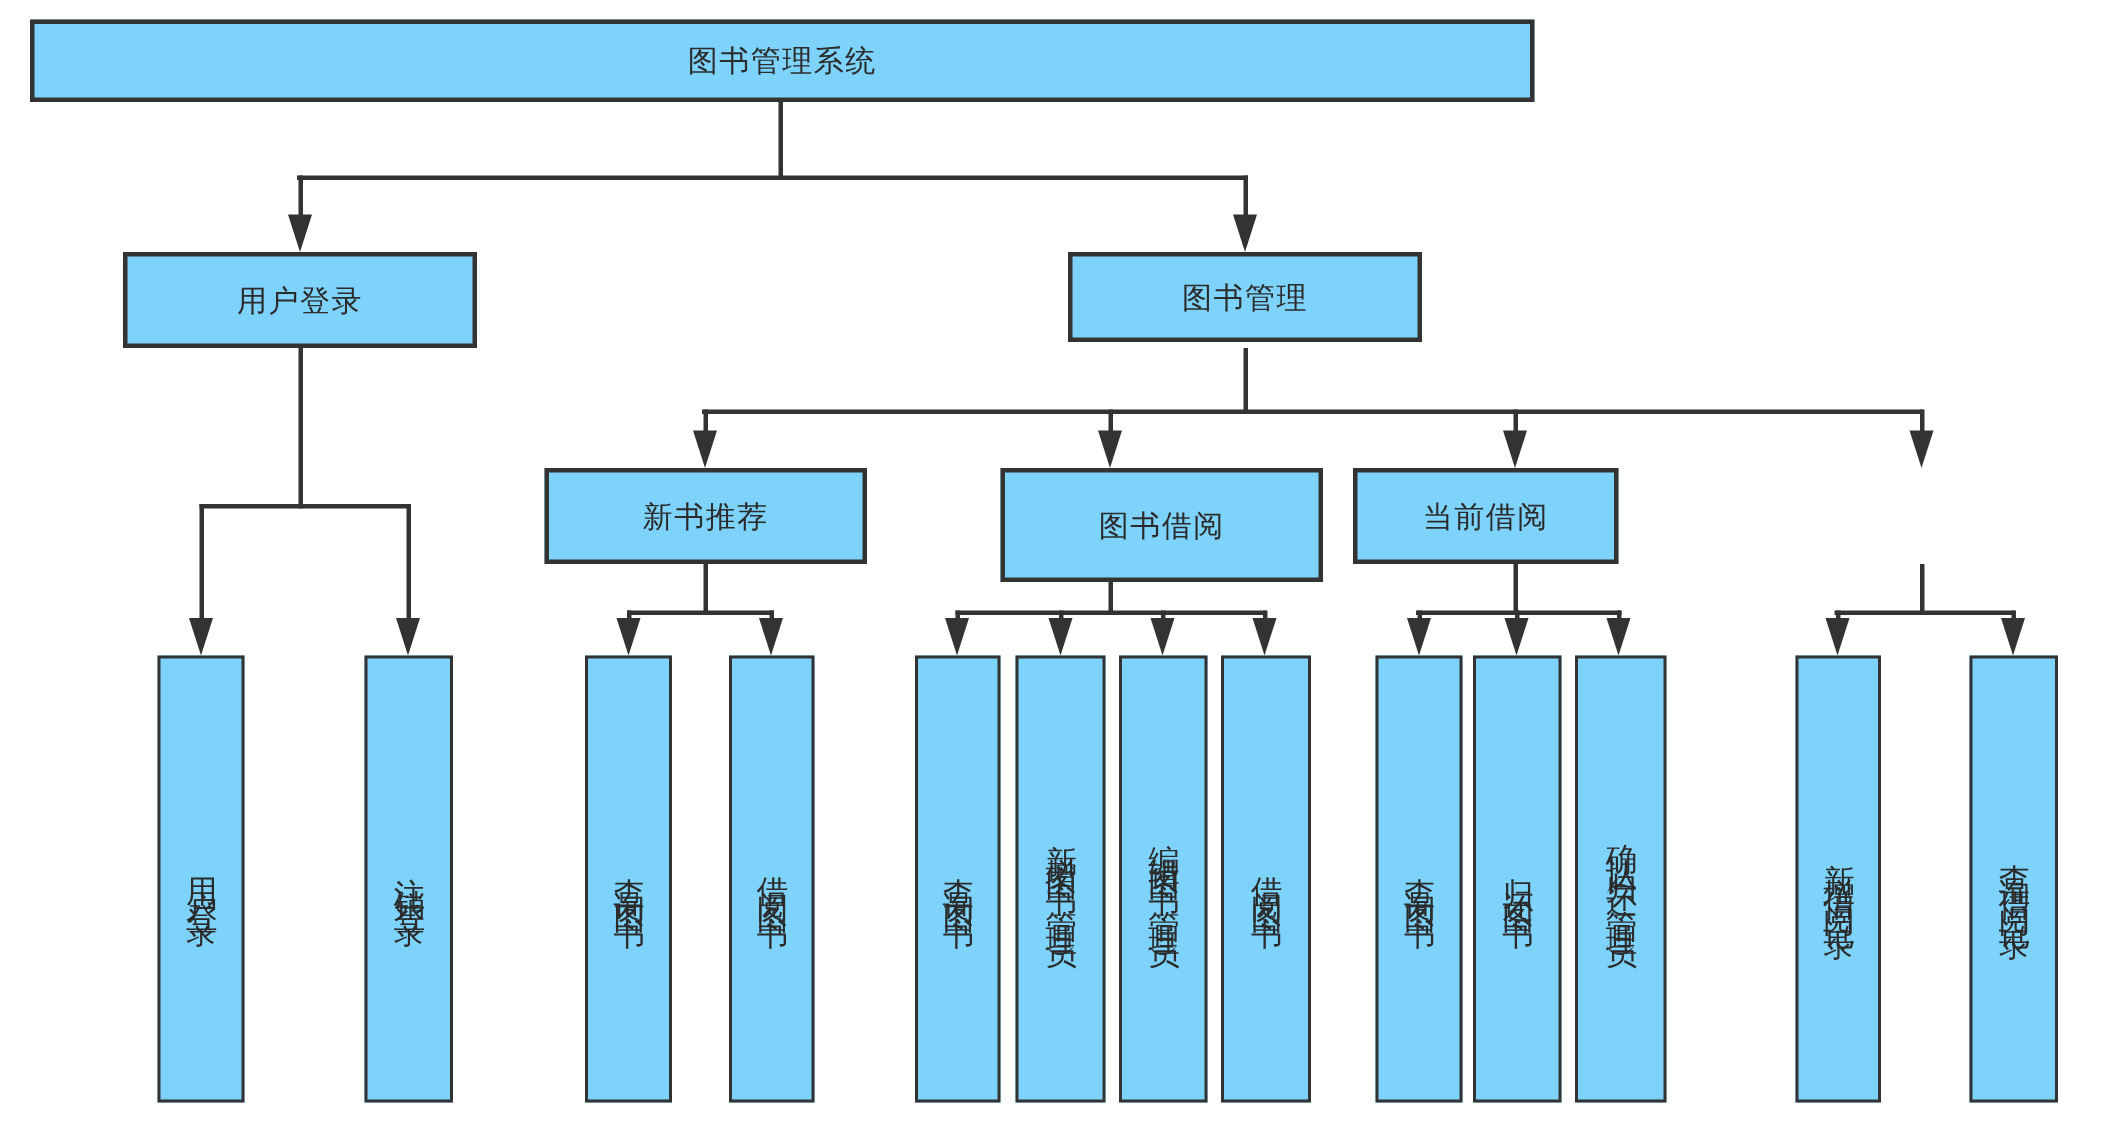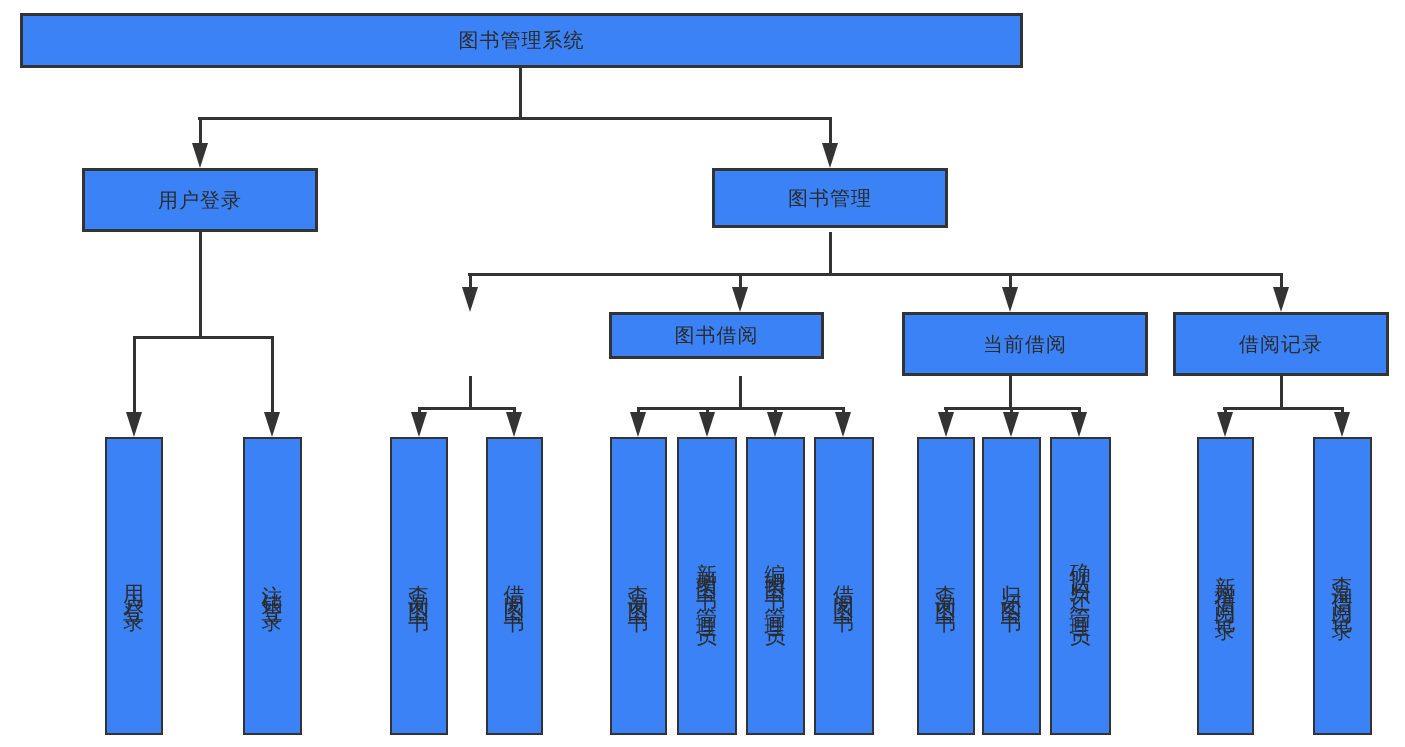--- a/index.html
+++ b/index.html
@@ -9,21 +9,21 @@
     height: 747px;
     background: #ffffff;
     font-family: "Liberation Sans", sans-serif;
     overflow: hidden;
     color: #2b2b2b;
   }
   .node {
     position: absolute;
     box-sizing: border-box;
     border: 3px solid #333333;
-    background: #3b82f6;
+    background: #7dd3fc;
     display: flex;
     align-items: center;
     justify-content: center;
     font-size: 20px;
     letter-spacing: 1px;
     color: #2b2b2b;
     text-align: center;
   }
   .leaf {
     border-width: 2px;
@@ -114,23 +114,23 @@
   <div class="vline" style="left:1224px;top:407px;height:8px"></div>
   <div class="arrow" style="left:1217px;top:412px"></div>
   <div class="vline" style="left:1341px;top:407px;height:8px"></div>
   <div class="arrow" style="left:1334px;top:412px"></div>
 
   <div class="node" style="left:20px;top:13px;width:1003px;height:55px">图书管理系统</div>
 
   <div class="node" style="left:82px;top:168px;width:236px;height:64px">用户登录</div>
   <div class="node" style="left:712px;top:168px;width:236px;height:60px">图书管理</div>
 
-  <div class="node" style="left:609px;top:312px;width:215px;height:47px">图书借阅</div>
-  <div class="node" style="left:902px;top:312px;width:246px;height:64px">当前借阅</div>
-  <div class="node" style="left:1173px;top:312px;width:216px;height:64px">借阅记录</div>
+  <div class="node" style="left:363px;top:312px;width:215px;height:64px">新书推荐</div>
+  <div class="node" style="left:667px;top:312px;width:215px;height:76px">图书借阅</div>
+  <div class="node" style="left:902px;top:312px;width:177px;height:64px">当前借阅</div>
 
   <div class="node leaf" style="left:105px;top:437px;width:58px;height:298px">用户登录</div>
   <div class="node leaf" style="left:243px;top:437px;width:59px;height:298px">注销登录</div>
 
   <div class="node leaf" style="left:390px;top:437px;width:58px;height:298px">查询图书</div>
   <div class="node leaf" style="left:486px;top:437px;width:57px;height:298px">借阅图书</div>
 
   <div class="node leaf" style="left:610px;top:437px;width:57px;height:298px">查询图书</div>
   <div class="node leaf" style="left:677px;top:437px;width:60px;height:298px">新增图书（管理员）</div>
   <div class="node leaf" style="left:746px;top:437px;width:59px;height:298px">编辑图书（管理员）</div>

